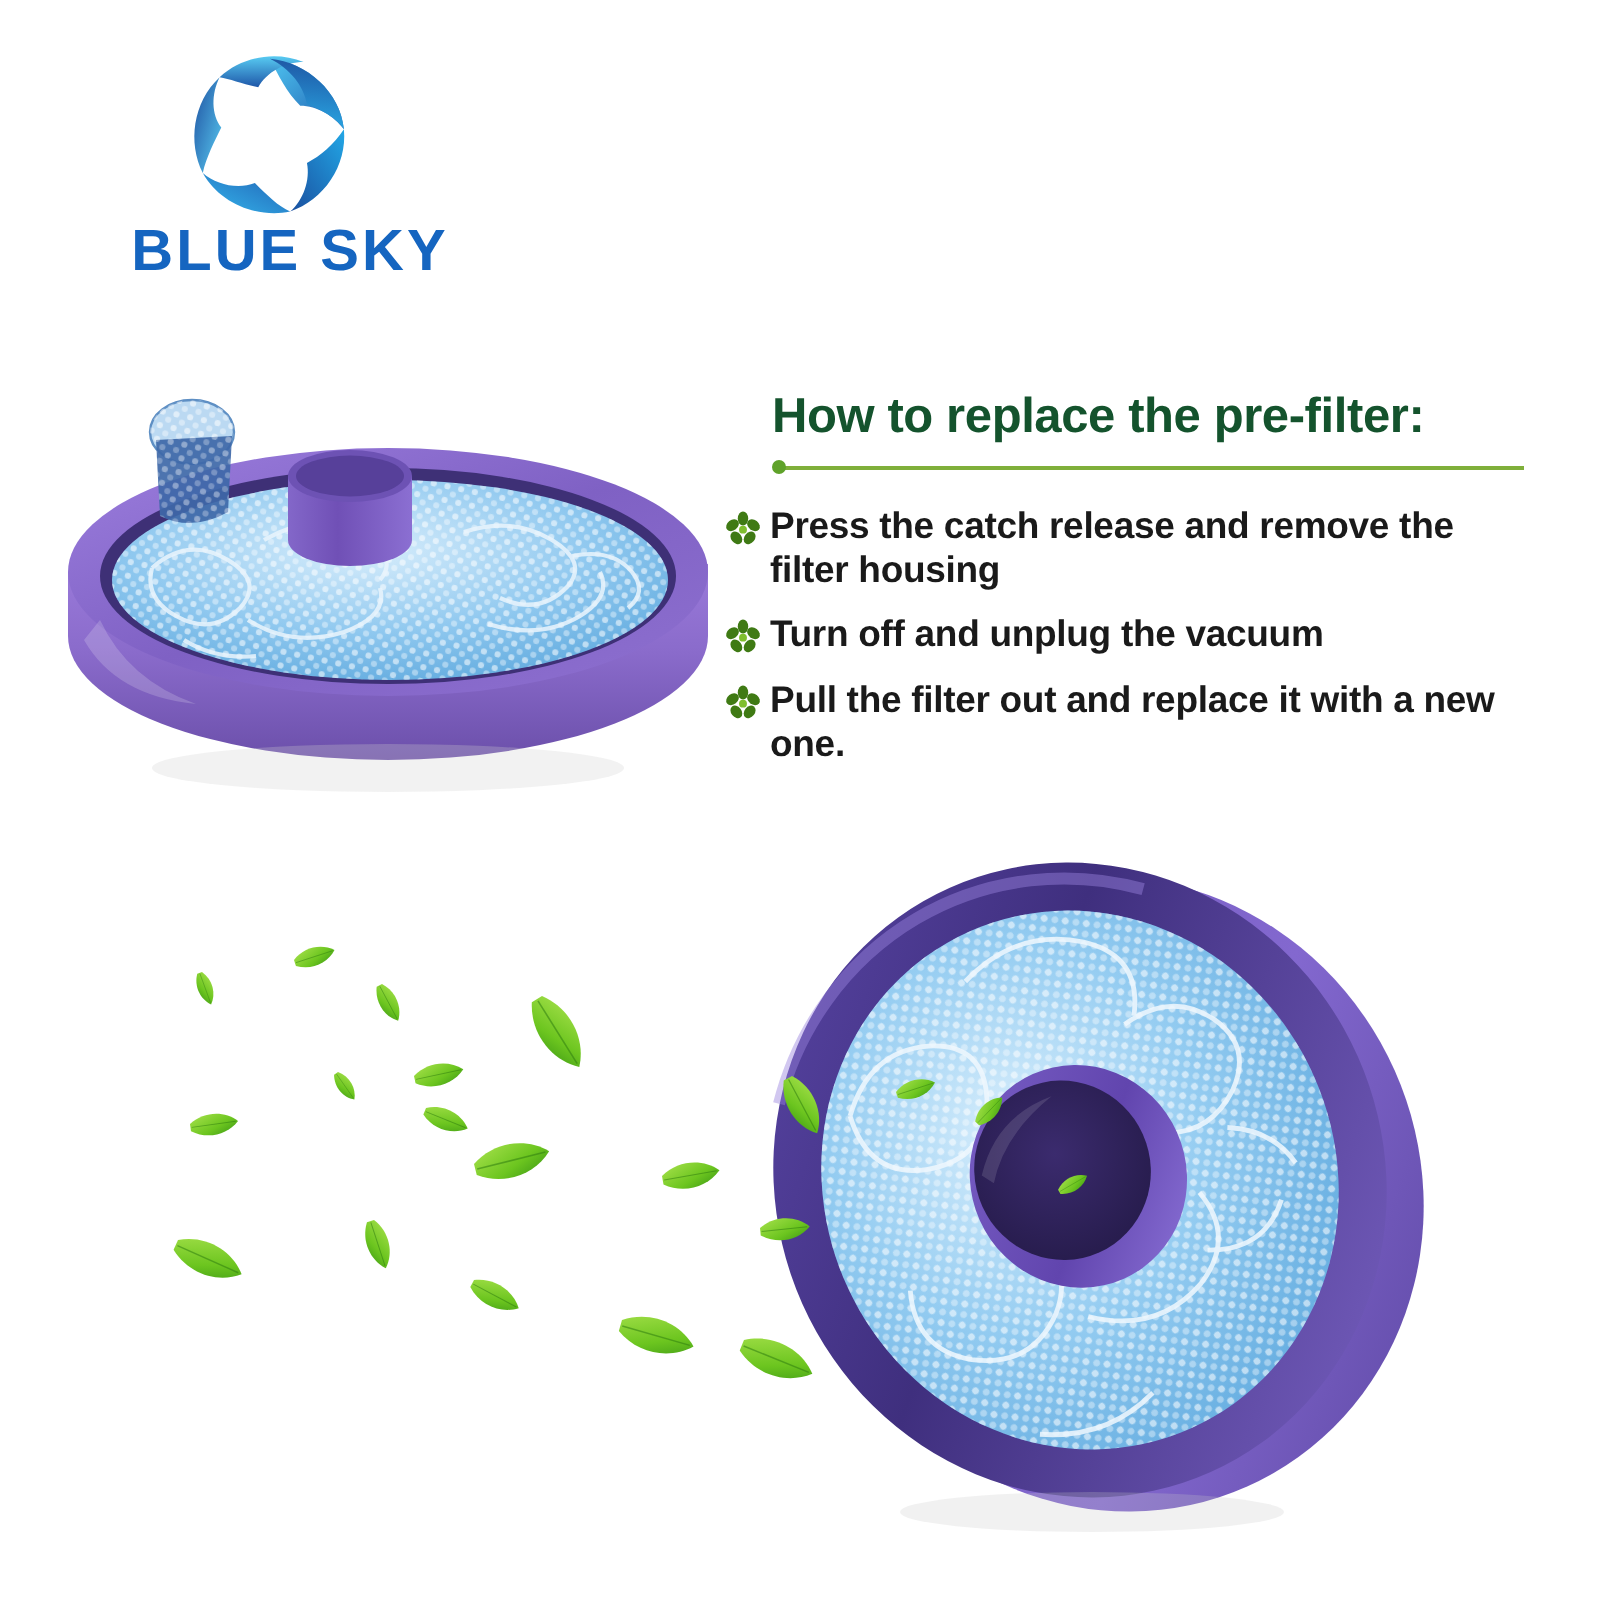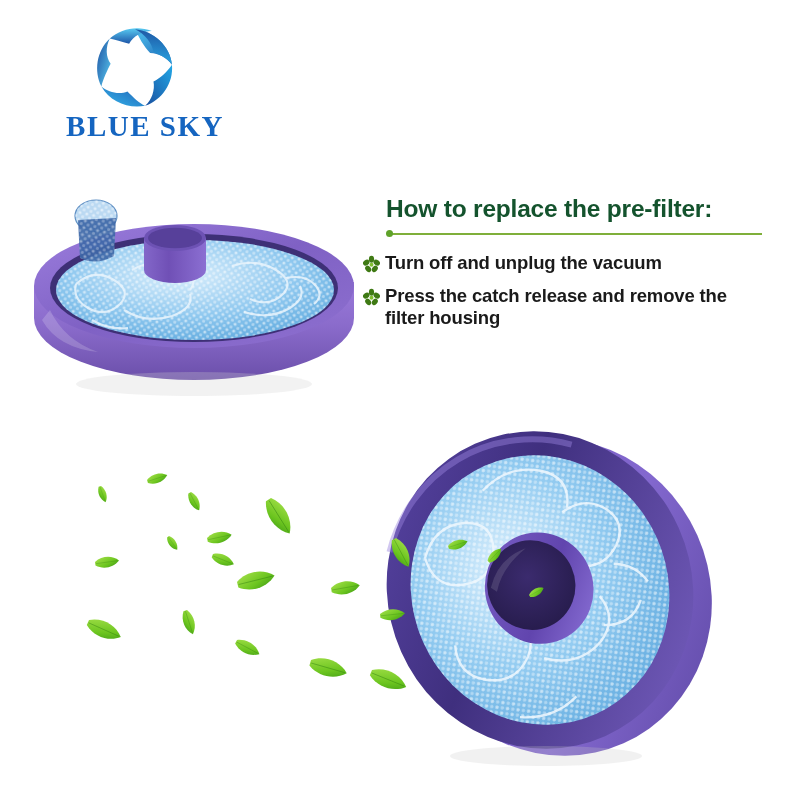--- a/index.html
+++ b/index.html
@@ -36,21 +36,21 @@
     top: 0;
     width: 84px;
     height: 84px;
   }
   .brand-name {
     position: absolute;
     left: 0;
     top: 84px;
     width: 180px;
     text-align: center;
-    font-family: Liberation Serif, serif;
+    font-family: Liberation Sans, sans-serif;
     font-weight: bold;
     font-size: 29px;
     letter-spacing: 1.5px;
     color: #1565C0;
     white-space: nowrap;
   }
 
   
   .instructions {
     position: absolute;
@@ -385,36 +385,51 @@
             <g fill="#3F7A14">
               <ellipse cx="12" cy="5.4" rx="3.3" ry="4.4"></ellipse>
               <ellipse cx="18.6" cy="9.6" rx="4.4" ry="3.3" transform="rotate(38 18.6 9.6)"></ellipse>
               <ellipse cx="16.2" cy="17.6" rx="3.3" ry="4.4" transform="rotate(38 16.2 17.6)"></ellipse>
               <ellipse cx="7.8" cy="17.6" rx="3.3" ry="4.4" transform="rotate(-38 7.8 17.6)"></ellipse>
               <ellipse cx="5.4" cy="9.6" rx="4.4" ry="3.3" transform="rotate(-38 5.4 9.6)"></ellipse>
             </g>
             <circle cx="12" cy="12.4" r="2.5" fill="#7FBF2E"></circle>
           </svg>
         </span>
-        <span class="step-text">Turn off and unplug the vacuum</span>
+        <span class="step-text">Press the catch release and remove the filter housing</span>
       </li>
 
       <li class="step">
         <span class="step-bullet">
           <svg viewBox="0 0 24 24" width="19" height="19" aria-hidden="true">
             <g fill="#3F7A14">
               <ellipse cx="12" cy="5.4" rx="3.3" ry="4.4"></ellipse>
               <ellipse cx="18.6" cy="9.6" rx="4.4" ry="3.3" transform="rotate(38 18.6 9.6)"></ellipse>
               <ellipse cx="16.2" cy="17.6" rx="3.3" ry="4.4" transform="rotate(38 16.2 17.6)"></ellipse>
               <ellipse cx="7.8" cy="17.6" rx="3.3" ry="4.4" transform="rotate(-38 7.8 17.6)"></ellipse>
               <ellipse cx="5.4" cy="9.6" rx="4.4" ry="3.3" transform="rotate(-38 5.4 9.6)"></ellipse>
             </g>
             <circle cx="12" cy="12.4" r="2.5" fill="#7FBF2E"></circle>
           </svg>
         </span>
-        <span class="step-text">Press the catch release and remove the filter housing</span>
+        <span class="step-text">Turn off and unplug the vacuum</span>
       </li>
 
+      <li class="step">
+        <span class="step-bullet">
+          <svg viewBox="0 0 24 24" width="19" height="19" aria-hidden="true">
+            <g fill="#3F7A14">
+              <ellipse cx="12" cy="5.4" rx="3.3" ry="4.4"></ellipse>
+              <ellipse cx="18.6" cy="9.6" rx="4.4" ry="3.3" transform="rotate(38 18.6 9.6)"></ellipse>
+              <ellipse cx="16.2" cy="17.6" rx="3.3" ry="4.4" transform="rotate(38 16.2 17.6)"></ellipse>
+              <ellipse cx="7.8" cy="17.6" rx="3.3" ry="4.4" transform="rotate(-38 7.8 17.6)"></ellipse>
+              <ellipse cx="5.4" cy="9.6" rx="4.4" ry="3.3" transform="rotate(-38 5.4 9.6)"></ellipse>
+            </g>
+            <circle cx="12" cy="12.4" r="2.5" fill="#7FBF2E"></circle>
+          </svg>
+        </span>
+        <span class="step-text">Pull the filter out and replace it with a new one.</span>
+      </li>
 
     </ul>
   </div>
 
 </div>
 
 </body></html>

